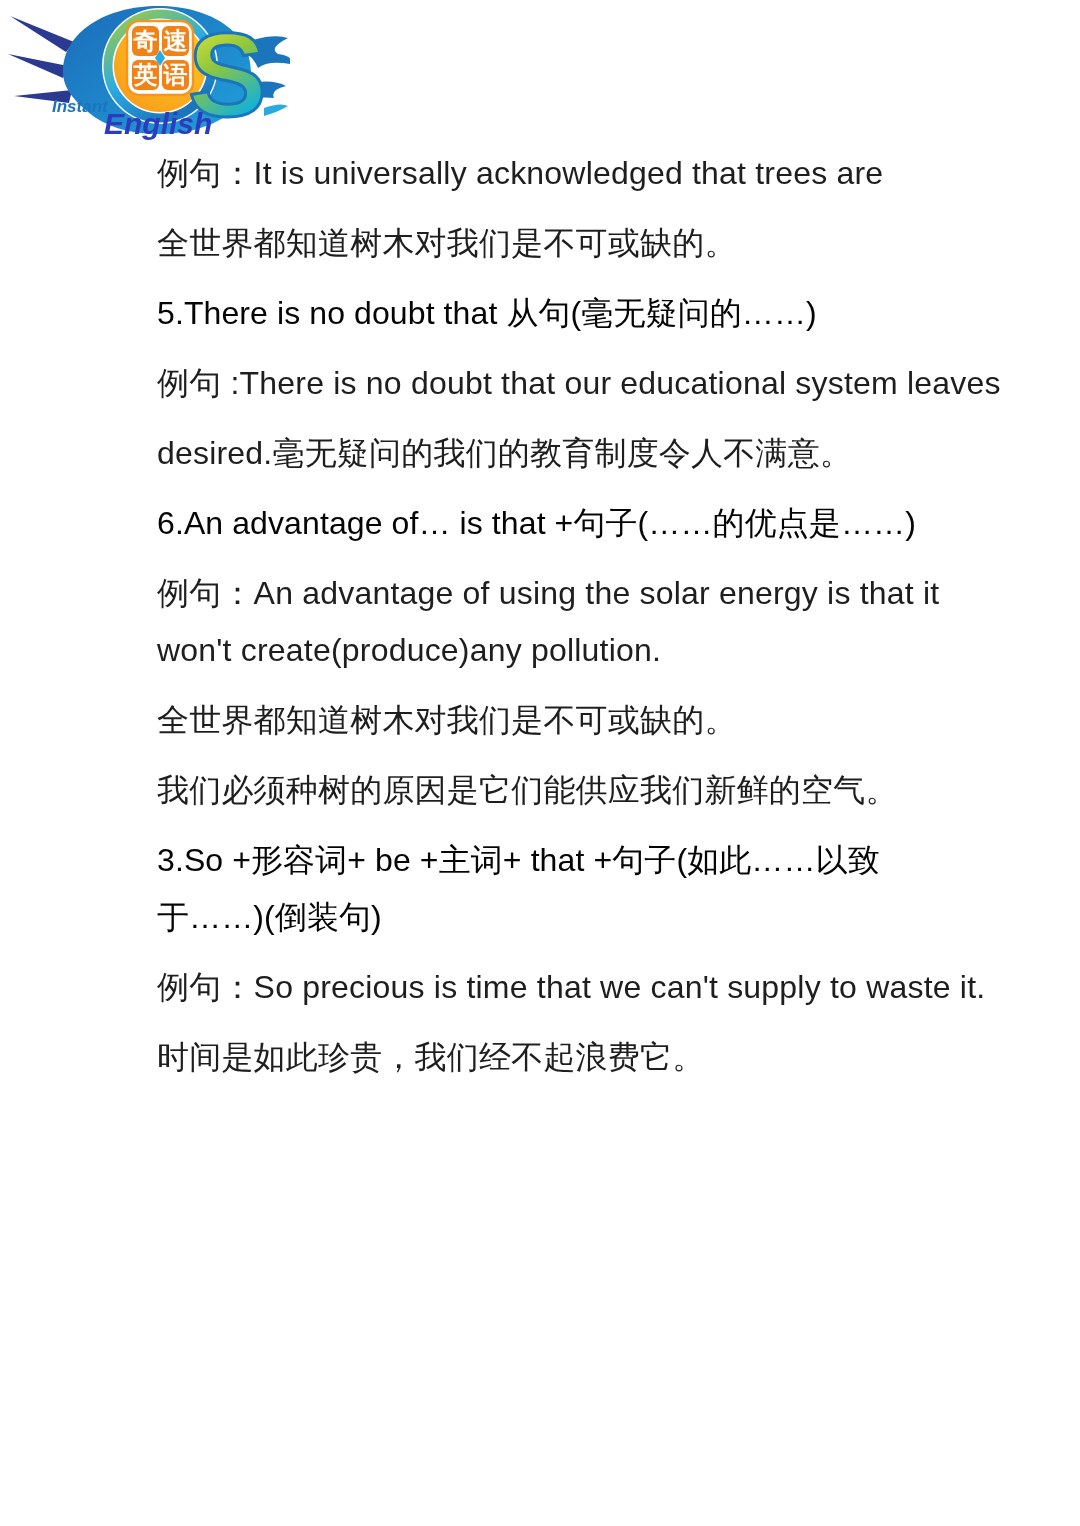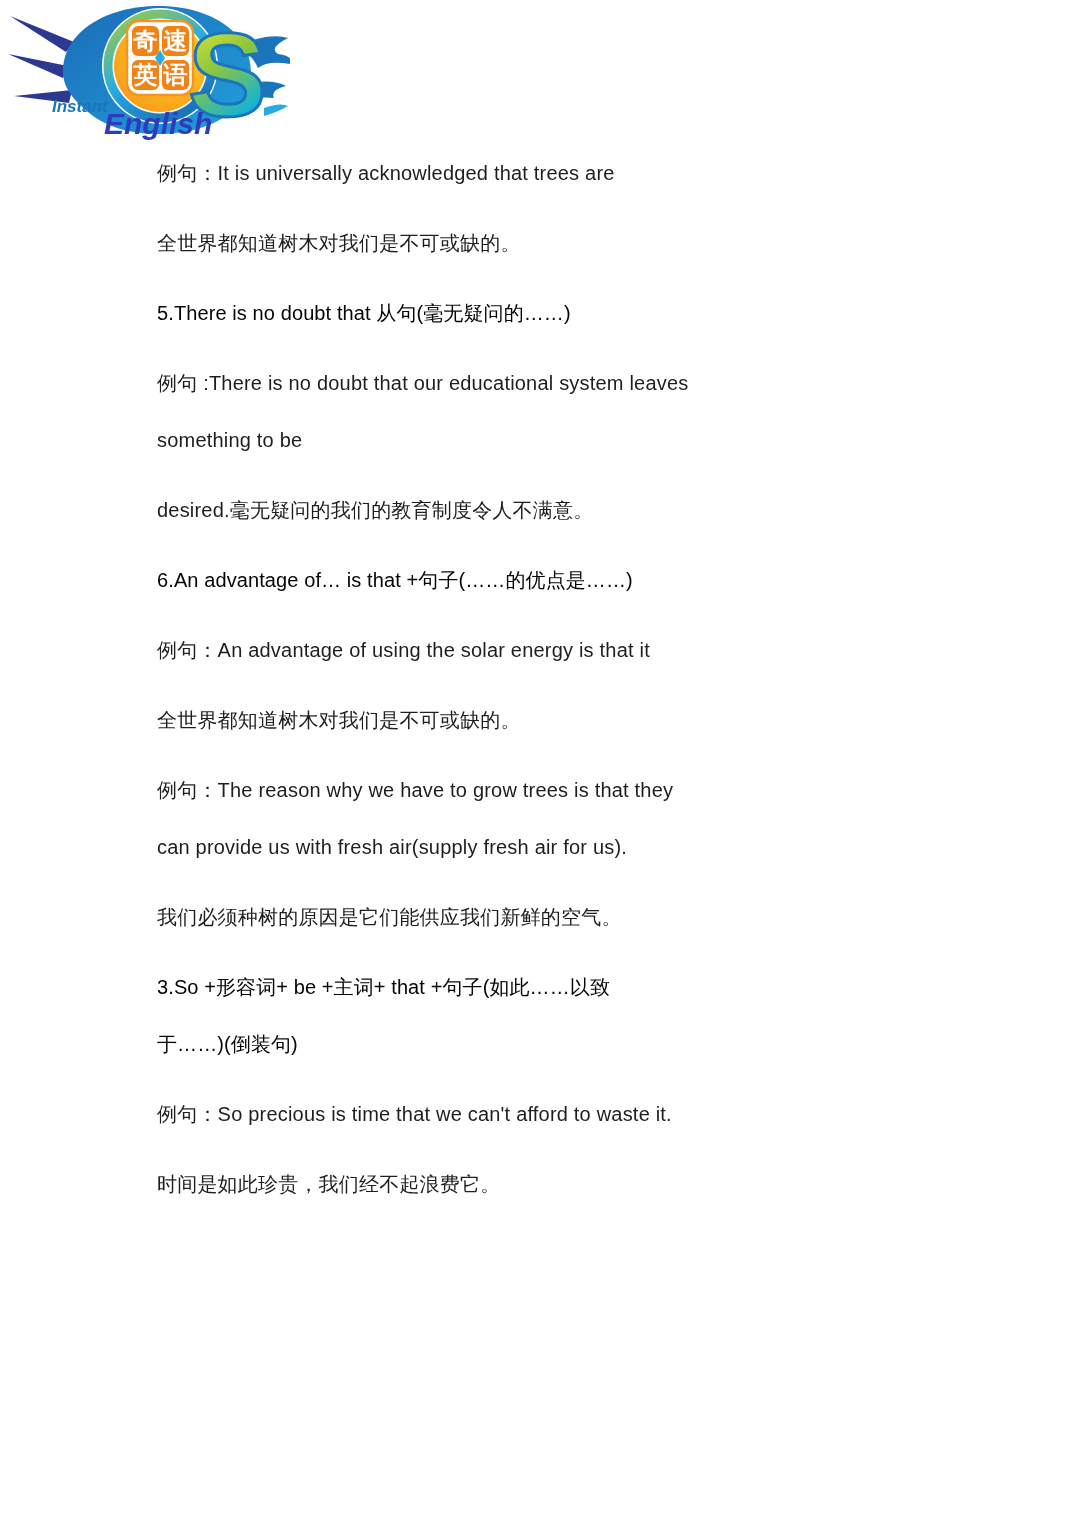--- a/index.html
+++ b/index.html
@@ -26,21 +26,21 @@
     position: absolute;
     left: 157px;
     top: 145px;
     width: 800px;
   }
   .block {
     margin: 0 0 13px 0;
     padding: 0;
   }
   .line {
-    font-size: 20px;
+    font-size: 32px;
     line-height: 57px;
     white-space: nowrap;
     letter-spacing: 0.2px;
     color: #1e1e1e;
   }
   .heading .line {
     font-weight: 400;
     color: #050505;
     letter-spacing: 0.1px;
   }
@@ -118,55 +118,51 @@
   <div class="block translation">
     <div class="line">全世界都知道树木对我们是不可或缺的。</div>
   </div>
 
   <h2 class="block heading">
     <div class="line">5.There is no doubt that  从句(毫无疑问的……)</div>
   </h2>
 
   <div class="block example">
     <div class="line">例句 :There is no doubt that our educational system leaves</div>
-    <div class="line">something to be</div>
   </div>
 
   <div class="block translation">
     <div class="line">desired.毫无疑问的我们的教育制度令人不满意。</div>
   </div>
 
   <h2 class="block heading">
     <div class="line">6.An advantage of…  is that +句子(……的优点是……)</div>
   </h2>
 
   <div class="block example">
     <div class="line">例句：An advantage of using the solar energy is that it</div>
+    <div class="line">won't create(produce)any pollution.</div>
   </div>
 
   <div class="block translation">
     <div class="line">全世界都知道树木对我们是不可或缺的。</div>
   </div>
 
 
-  <div class="block example">
-    <div class="line">例句：The reason why we have to grow trees is that they</div>
-    <div class="line">can provide us with fresh air(supply fresh air for us).</div>
-  </div>
 
   <div class="block translation">
     <div class="line">我们必须种树的原因是它们能供应我们新鲜的空气。</div>
   </div>
 
   <h2 class="block heading">
     <div class="line">3.So +形容词+ be +主词+ that +句子(如此……以致</div>
     <div class="line">于……)(倒装句)</div>
   </h2>
 
   <div class="block example">
-    <div class="line">例句：So precious is time that we can't afford to waste it.</div>
+    <div class="line">例句：So precious is time that we can't supply to waste it.</div>
   </div>
 
   <div class="block translation">
     <div class="line">时间是如此珍贵，我们经不起浪费它。</div>
   </div>
 
 </main>
 
 </body></html>

